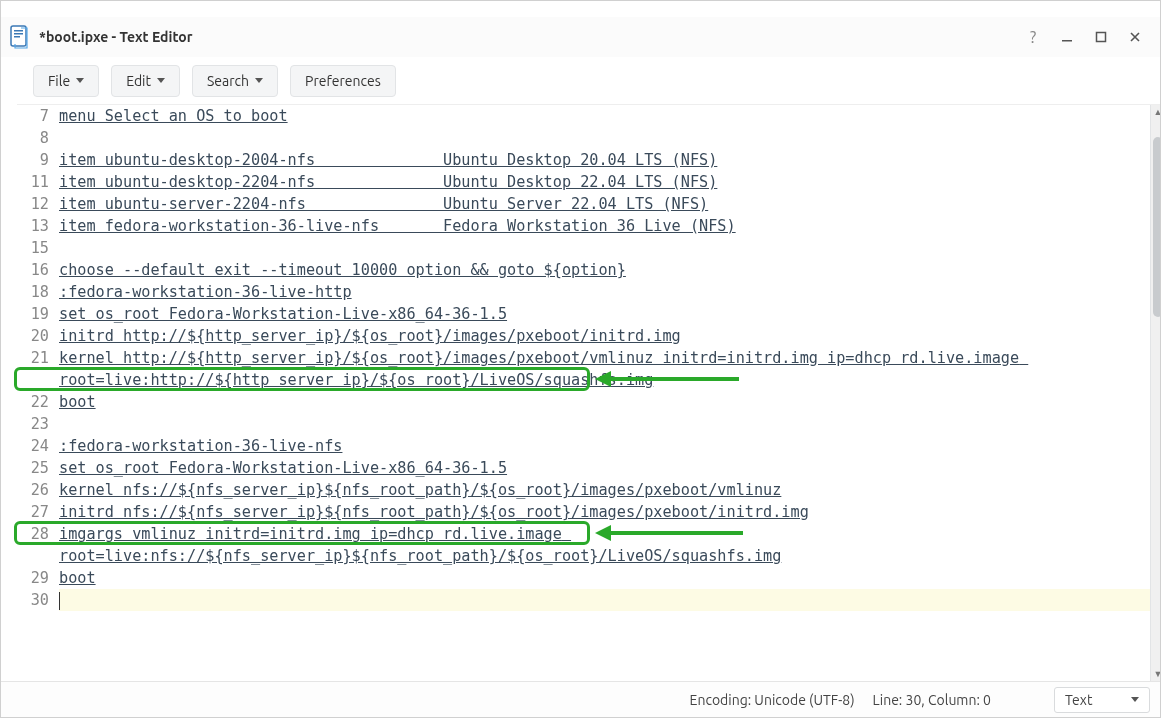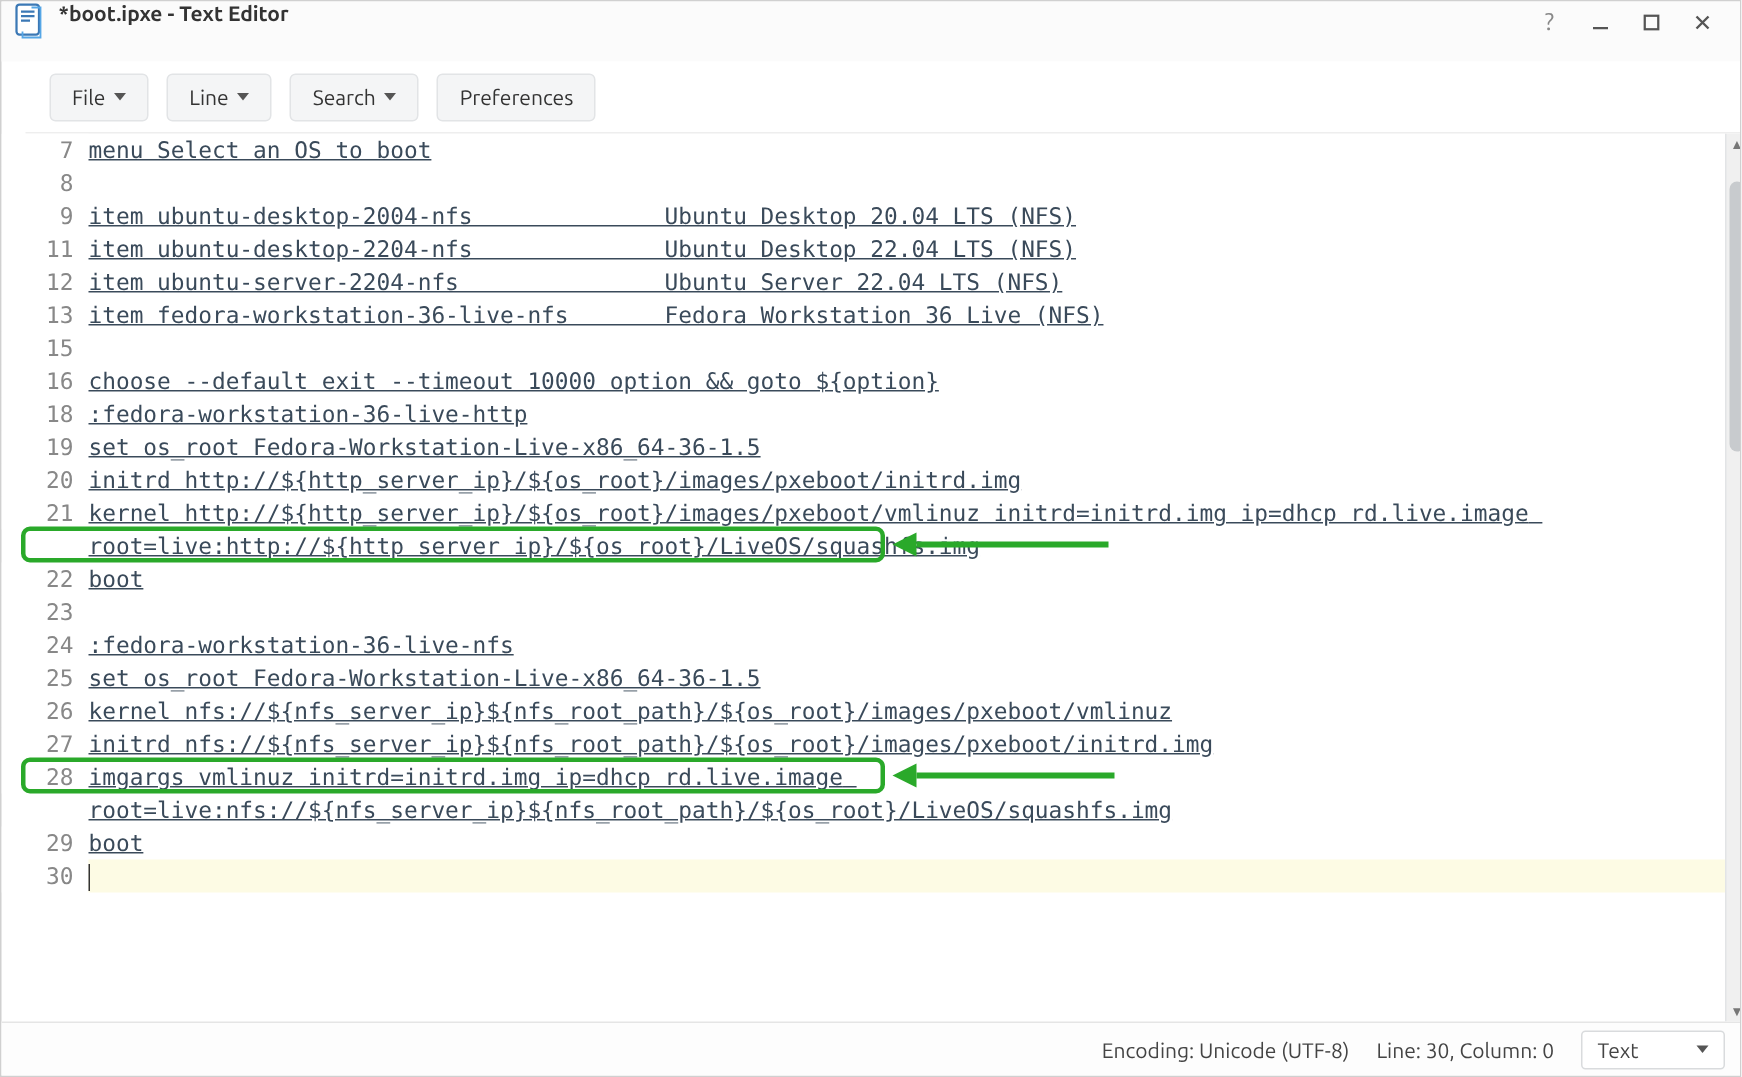--- a/index.html
+++ b/index.html
@@ -1,19 +1,19 @@
 <!DOCTYPE html>
 <html><head>
 <meta charset="utf-8">
 <style>
   * { box-sizing: border-box; margin: 0; padding: 0; }
   html, body { width: 1161px; height: 718px; font-family: "Segoe UI", "Ubuntu", "Noto Sans", sans-serif; background:#fff; color:#333; overflow:hidden; position:relative; }
   .window { width:1161px; height:718px; background:#fff; border:1px solid #d0d0d0; display:flex; flex-direction:column; }
   
-  .titlebar { height:40px; display:flex; align-items:flex-start; padding:0 8px; background:#fbfbfb; }
+  .titlebar { height:40px; display:flex; align-items:center; padding:0 8px; background:#fbfbfb;margin-top:16px; }
   .app-icon { width:22px; height:26px; margin-right:8px; position:relative; }
   .app-icon svg { width:22px; height:26px; }
   .title-text { font-size:14px; font-weight:600; color:#333; flex:0 0 auto; }
   .title-spacer { flex:1 1 auto; }
   .title-btn { width:34px; height:28px; display:flex; align-items:center; justify-content:center; color:#555; cursor:pointer; font-size:14px; }
   .title-help { font-size:16px; color:#888; }
   
   .toolbar { height:48px; display:flex; align-items:center; padding:0 16px; gap:12px; background:#fff; border-bottom:1px solid #eee;margin-left:16px; }
   .tbtn { height:32px; padding:0 14px; background:#f4f5f6; border:1px solid #e2e4e6; border-radius:4px; font-size:14px; color:#333; display:flex; align-items:center; gap:6px; cursor:pointer; }
   .caret { width:0; height:0; border-left:4px solid transparent; border-right:4px solid transparent; border-top:5px solid #555; display:inline-block; }
@@ -28,21 +28,21 @@
   .row.current .gutter { background:#fff; }
   .cursor { display:inline-block; width:1px; height:18px; background:#333; vertical-align:middle; }
   
   .vscroll { width:14px; background:#f0f0f0; border-left:1px solid #e2e4e6; position:relative; }
   .vthumb { position:absolute; left:2px; width:10px; background:#c8cbce; border-radius:5px; top:32px; height:180px; }
   .varrow { position:absolute; left:0; width:14px; height:14px; display:flex; align-items:center; justify-content:center; color:#777; font-size:9px; }
   .varrow.up { top:0; }
   .varrow.down { bottom:0; }
   
   .statusbar { height:36px; border-top:1px solid #e5e5e5; display:flex; align-items:center; justify-content:flex-end; padding:0 10px; gap:18px; font-size:14px; color:#444; background:#fdfdfd; }
-  .lang-box { height:26px; min-width:96px; border:1px solid #d9dbdd; border-radius:3px; display:flex; align-items:center; padding:0 10px; gap:10px; background:#fff; }
+  .lang-box { height:26px; min-width:96px; border:1px solid #d9dbdd; border-radius:3px; display:flex; align-items:center; padding:0 10px; gap:10px; background:#fff;margin-left:45px; }
   .lang-box .caret { margin-left:auto; }
   
   .annot { position:absolute; pointer-events:none; }
   .box { border:3px solid #2aa92a; border-radius:6px; }
   .arrow-line { position:absolute; height:4px; background:#2aa92a; }
   .arrow-head { position:absolute; width:0; height:0; border-top:8px solid transparent; border-bottom:8px solid transparent; border-right:16px solid #2aa92a; }
 </style>
 </head>
 <body>
 
@@ -77,21 +77,21 @@
         </svg>
     </div>
   </div>
 
   <div class="toolbar">
     <div class="tbtn">
         <span>File</span>
         <span class="caret"></span>
       </div>
     <div class="tbtn">
-        <span>Line</span>
+        <span>Edit</span>
         <span class="caret"></span>
       </div>
     <div class="tbtn">
         <span>Search</span>
         <span class="caret"></span>
       </div>
     <div class="tbtn">
         <span>Preferences</span>
       </div>
   </div>

